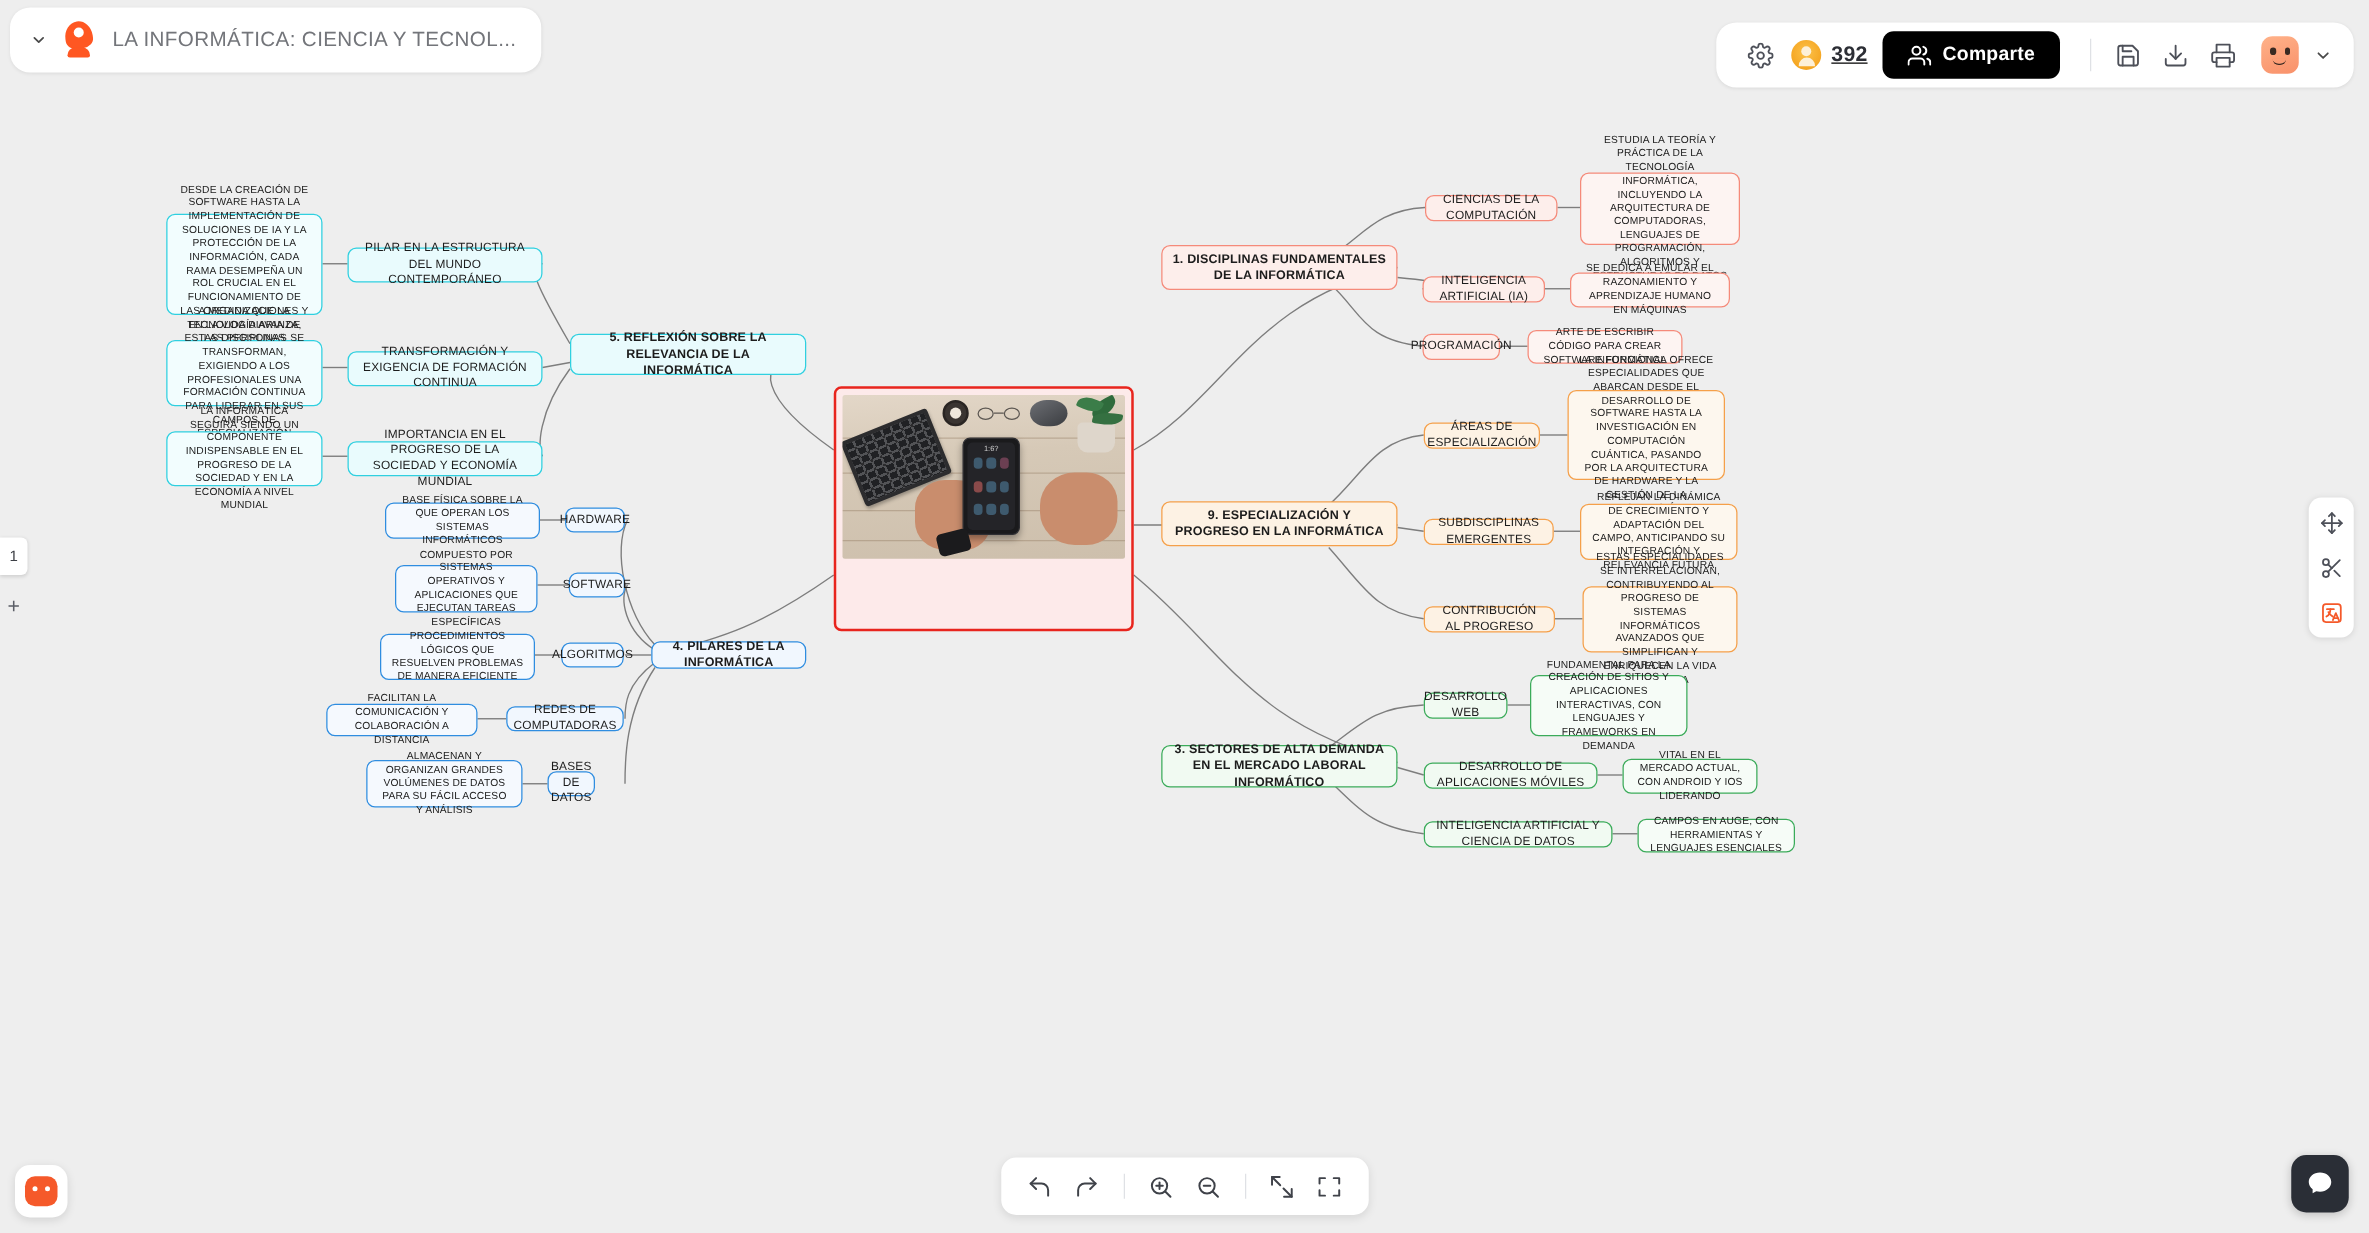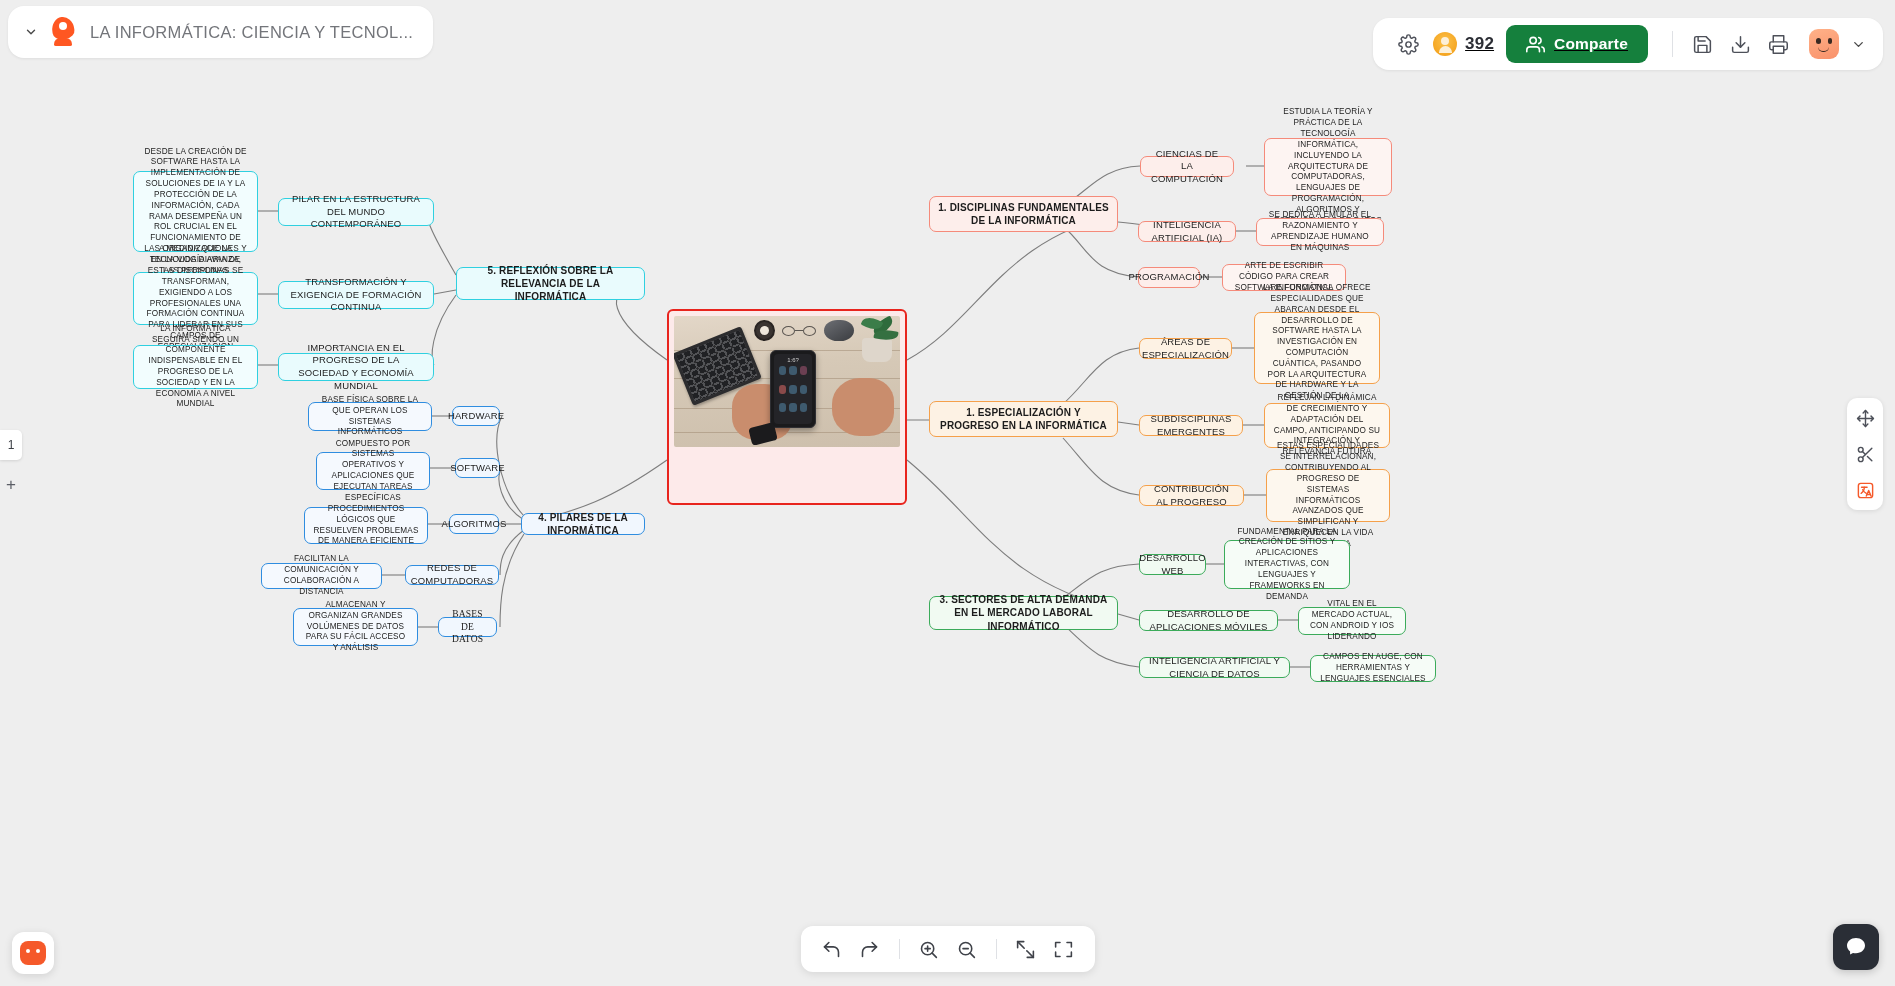--- a/index.html
+++ b/index.html
@@ -56,21 +56,21 @@
   #coin {
     width:24px;height:24px;border-radius:50%;
     background: radial-gradient(circle at 50% 40%, #fcc24a 0%, #f5a623 70%, #e89a16 100%);
     position:relative; display:flex;align-items:center;justify-content:center;
   }
   #coin .c-head{width:8px;height:8px;border-radius:50%;background:#fdf0d8;position:absolute;top:5px;}
   #coin .c-body{width:13px;height:7px;border-radius:7px 7px 0 0;background:#fdf0d8;position:absolute;bottom:3px;}
   #coin-count { font-size:17px; font-weight:700; color:#2c2e35; letter-spacing:.2px; }
 
   #share-btn {
-    background:#15803d; color:#fff; border:none; border-radius:9px;
+    background:#000000; color:#fff; border:none; border-radius:9px;
     height:38px; padding:0 20px; display:flex; align-items:center; gap:9px;
     font-size:15.5px; font-weight:600; cursor:pointer;
     font-family:"Liberation Sans", sans-serif; letter-spacing:.2px;
     margin-right: 14px;
   }
   .tb-sep { width:1px; height:26px; background:#dfe1e5; margin: 0 10px; }
   #avatar {
     width:30px;height:30px;border-radius:9px; margin-left:12px;
     background: linear-gradient(160deg,#ffb289,#f9916a);
     position:relative; cursor:pointer; flex:0 0 auto;
@@ -324,30 +324,30 @@
             <span class="ic"></span>
             <span class="ic"></span>
         </div>
       </div>
       <div class="watch"></div>
     </div>
   </div>
 
   <div class="node n-main t-red" style="left:929px;top:196px;width:189px;height:36px;">1. DISCIPLINAS FUNDAMENTALES DE LA INFORMÁTICA</div>
 
-  <div class="node n-sub t-red" style="left:1140px;top:156px;width:94px;height:21px;">CIENCIAS DE LA COMPUTACIÓN</div>
+  <div class="node n-sub t-red" style="left:1140px;top:156px;width:106px;height:21px;">CIENCIAS DE LA COMPUTACIÓN</div>
   <div class="node n-leaf t-red-s" style="left:1264px;top:138px;width:128px;height:58px;">ESTUDIA LA TEORÍA Y PRÁCTICA DE LA TECNOLOGÍA INFORMÁTICA, INCLUYENDO LA ARQUITECTURA DE COMPUTADORAS, LENGUAJES DE PROGRAMACIÓN, ALGORITMOS Y ESTRUCTURAS DE DATOS</div>
 
   <div class="node n-sub t-red" style="left:1138px;top:221px;width:98px;height:21px;">INTELIGENCIA ARTIFICIAL (IA)</div>
   <div class="node n-leaf t-red-s" style="left:1256px;top:218px;width:128px;height:28px;">SE DEDICA A EMULAR EL RAZONAMIENTO Y APRENDIZAJE HUMANO EN MÁQUINAS</div>
 
   <div class="node n-sub t-red" style="left:1138px;top:267px;width:62px;height:21px;">PROGRAMACIÓN</div>
   <div class="node n-leaf t-red-s" style="left:1222px;top:264px;width:124px;height:27px;">ARTE DE ESCRIBIR CÓDIGO PARA CREAR SOFTWARE FUNCIONAL</div>
 
-  <div class="node n-main t-orange" style="left:929px;top:401px;width:189px;height:36px;">1. ESPECIALIZACIÓN Y PROGRESO EN LA INFORMÁTICA</div>
+  <div class="node n-main t-orange" style="left:929px;top:401px;width:189px;height:36px;">9. ESPECIALIZACIÓN Y PROGRESO EN LA INFORMÁTICA</div>
 
   <div class="node n-sub t-orange" style="left:1139px;top:338px;width:93px;height:21px;">ÁREAS DE ESPECIALIZACIÓN</div>
   <div class="node n-leaf t-orange-s" style="left:1254px;top:312px;width:126px;height:72px;">LA INFORMÁTICA OFRECE ESPECIALIDADES QUE ABARCAN DESDE EL DESARROLLO DE SOFTWARE HASTA LA INVESTIGACIÓN EN COMPUTACIÓN CUÁNTICA, PASANDO POR LA ARQUITECTURA DE HARDWARE Y LA GESTIÓN DE LA INFORMACIÓN</div>
 
   <div class="node n-sub t-orange" style="left:1139px;top:415px;width:104px;height:21px;">SUBDISCIPLINAS EMERGENTES</div>
   <div class="node n-leaf t-orange-s" style="left:1264px;top:403px;width:126px;height:45px;">REFLEJAN LA DINÁMICA DE CRECIMIENTO Y ADAPTACIÓN DEL CAMPO, ANTICIPANDO SU INTEGRACIÓN Y RELEVANCIA FUTURA</div>
 
   <div class="node n-sub t-orange" style="left:1139px;top:485px;width:105px;height:21px;">CONTRIBUCIÓN AL PROGRESO</div>
   <div class="node n-leaf t-orange-s" style="left:1266px;top:469px;width:124px;height:53px;">ESTAS ESPECIALIDADES SE INTERRELACIONAN, CONTRIBUYENDO AL PROGRESO DE SISTEMAS INFORMÁTICOS AVANZADOS QUE SIMPLIFICAN Y ENRIQUECEN LA VIDA COTIDIANA</div>
 
@@ -369,21 +369,21 @@
 
   <div class="node n-sub t-blue" style="left:455px;top:458px;width:45px;height:20px;">SOFTWARE</div>
   <div class="node n-leaf t-blue-s" style="left:316px;top:452px;width:114px;height:38px;">COMPUESTO POR SISTEMAS OPERATIVOS Y APLICACIONES QUE EJECUTAN TAREAS ESPECÍFICAS</div>
 
   <div class="node n-sub t-blue" style="left:449px;top:514px;width:50px;height:20px;">ALGORITMOS</div>
   <div class="node n-leaf t-blue-s" style="left:304px;top:507px;width:124px;height:37px;">PROCEDIMIENTOS LÓGICOS QUE RESUELVEN PROBLEMAS DE MANERA EFICIENTE</div>
 
   <div class="node n-sub t-blue" style="left:405px;top:565px;width:94px;height:20px;">REDES DE COMPUTADORAS</div>
   <div class="node n-leaf t-blue-s" style="left:261px;top:563px;width:121px;height:26px;">FACILITAN LA COMUNICACIÓN Y COLABORACIÓN A DISTANCIA</div>
 
-  <div class="node n-sub t-blue" style="left:438px;top:617px;width:59px;height:20px;font-family:Liberation Serif, serif;">BASES DE DATOS</div>
+  <div class="node n-sub t-blue" style="left:438px;top:617px;width:38px;height:20px;">BASES DE DATOS</div>
   <div class="node n-leaf t-blue-s" style="left:293px;top:608px;width:125px;height:38px;">ALMACENAN Y ORGANIZAN GRANDES VOLÚMENES DE DATOS PARA SU FÁCIL ACCESO Y ANÁLISIS</div>
 
   <div class="node n-main t-cyan" style="left:456px;top:267px;width:189px;height:33px;">5. REFLEXIÓN SOBRE LA RELEVANCIA DE LA INFORMÁTICA</div>
 
   <div class="node n-sub t-cyan" style="left:278px;top:198px;width:156px;height:28px;">PILAR EN LA ESTRUCTURA DEL MUNDO CONTEMPORÁNEO</div>
   <div class="node n-leaf t-cyan-s" style="left:133px;top:171px;width:125px;height:81px;">DESDE LA CREACIÓN DE SOFTWARE HASTA LA IMPLEMENTACIÓN DE SOLUCIONES DE IA Y LA PROTECCIÓN DE LA INFORMACIÓN, CADA RAMA DESEMPEÑA UN ROL CRUCIAL EN EL FUNCIONAMIENTO DE LAS ORGANIZACIONES Y EN LA VIDA DIARIA DE LAS PERSONAS</div>
 
   <div class="node n-sub t-cyan" style="left:278px;top:281px;width:156px;height:28px;">TRANSFORMACIÓN Y EXIGENCIA DE FORMACIÓN CONTINUA</div>
   <div class="node n-leaf t-cyan-s" style="left:133px;top:272px;width:125px;height:53px;">A MEDIDA QUE LA TECNOLOGÍA AVANZA, ESTAS DISCIPLINAS SE TRANSFORMAN, EXIGIENDO A LOS PROFESIONALES UNA FORMACIÓN CONTINUA PARA LIDERAR EN SUS CAMPOS DE ESPECIALIZACIÓN</div>
 

